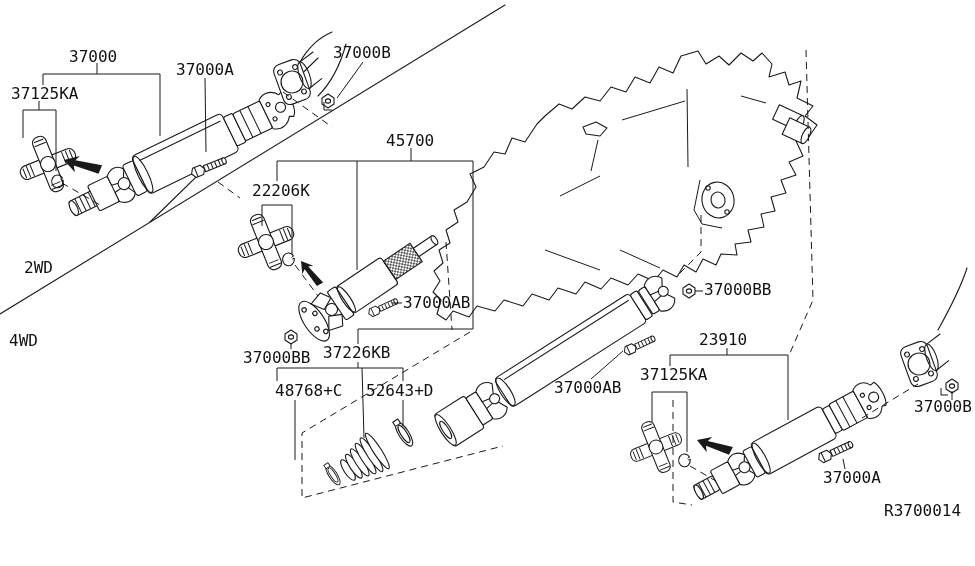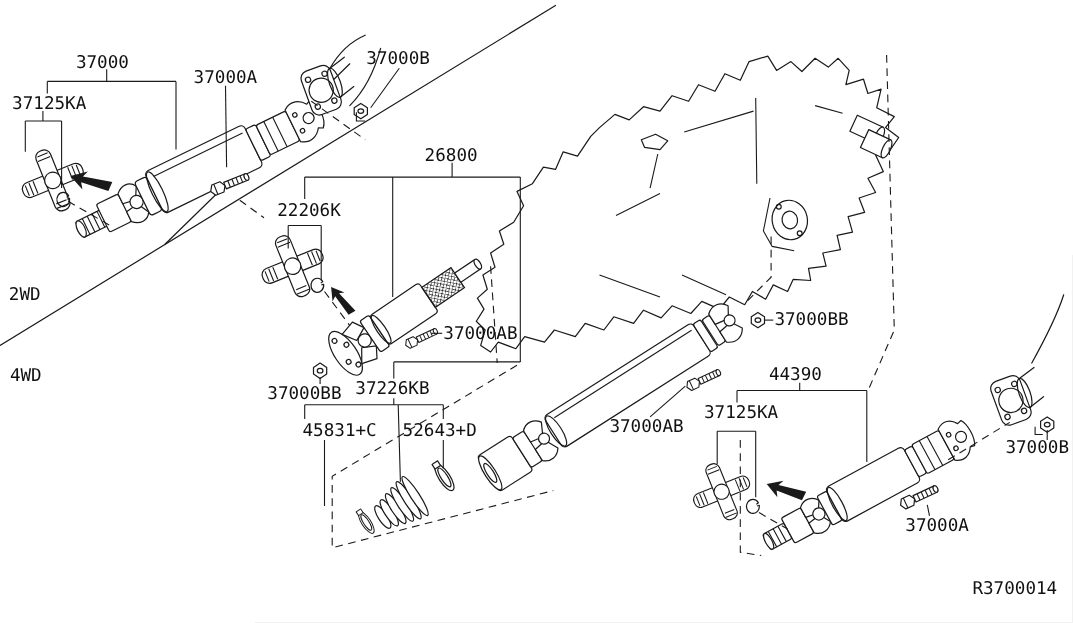--- a/index.html
+++ b/index.html
@@ -298,30 +298,30 @@
     <path class="dash" d="M673,400 L673,502 L692,505"></path>
     <path class="dash" d="M862,418 L918,384"></path>
     <path class="dash" d="M218,182 L240,198"></path>
   </g>
 </svg>
 
 <div class="lbl" style="left:69px;top:49px">37000</div>
 <div class="lbl" style="left:11px;top:86px">37125KA</div>
 <div class="lbl" style="left:176px;top:62px">37000A</div>
 <div class="lbl" style="left:333px;top:45px">37000B</div>
-<div class="lbl" style="left:386px;top:133px">26800</div>
+<div class="lbl" style="left:386px;top:133px">45700</div>
 <div class="lbl" style="left:252px;top:183px">22206K</div>
-<div class="lbl" style="left:8px;top:260px">2WD</div>
+<div class="lbl" style="left:24px;top:260px">2WD</div>
 <div class="lbl" style="left:9px;top:333px">4WD</div>
 <div class="lbl" style="left:403px;top:295px">37000AB</div>
 <div class="lbl" style="left:243px;top:350px">37000BB</div>
 <div class="lbl" style="left:323px;top:345px">37226KB</div>
-<div class="lbl" style="left:275px;top:383px">45831+C</div>
+<div class="lbl" style="left:275px;top:383px">48768+C</div>
 <div class="lbl" style="left:366px;top:383px">52643+D</div>
 <div class="lbl" style="left:704px;top:282px">37000BB</div>
-<div class="lbl" style="left:699px;top:332px">44390</div>
+<div class="lbl" style="left:699px;top:332px">23910</div>
 <div class="lbl" style="left:640px;top:367px">37125KA</div>
 <div class="lbl" style="left:554px;top:380px">37000AB</div>
 <div class="lbl" style="left:914px;top:399px">37000B</div>
 <div class="lbl" style="left:823px;top:470px">37000A</div>
-<div class="lbl" style="left:884px;top:527px">R3700014</div>
+<div class="lbl" style="left:884px;top:503px">R3700014</div>
 
 </div>
 
 </body></html>

